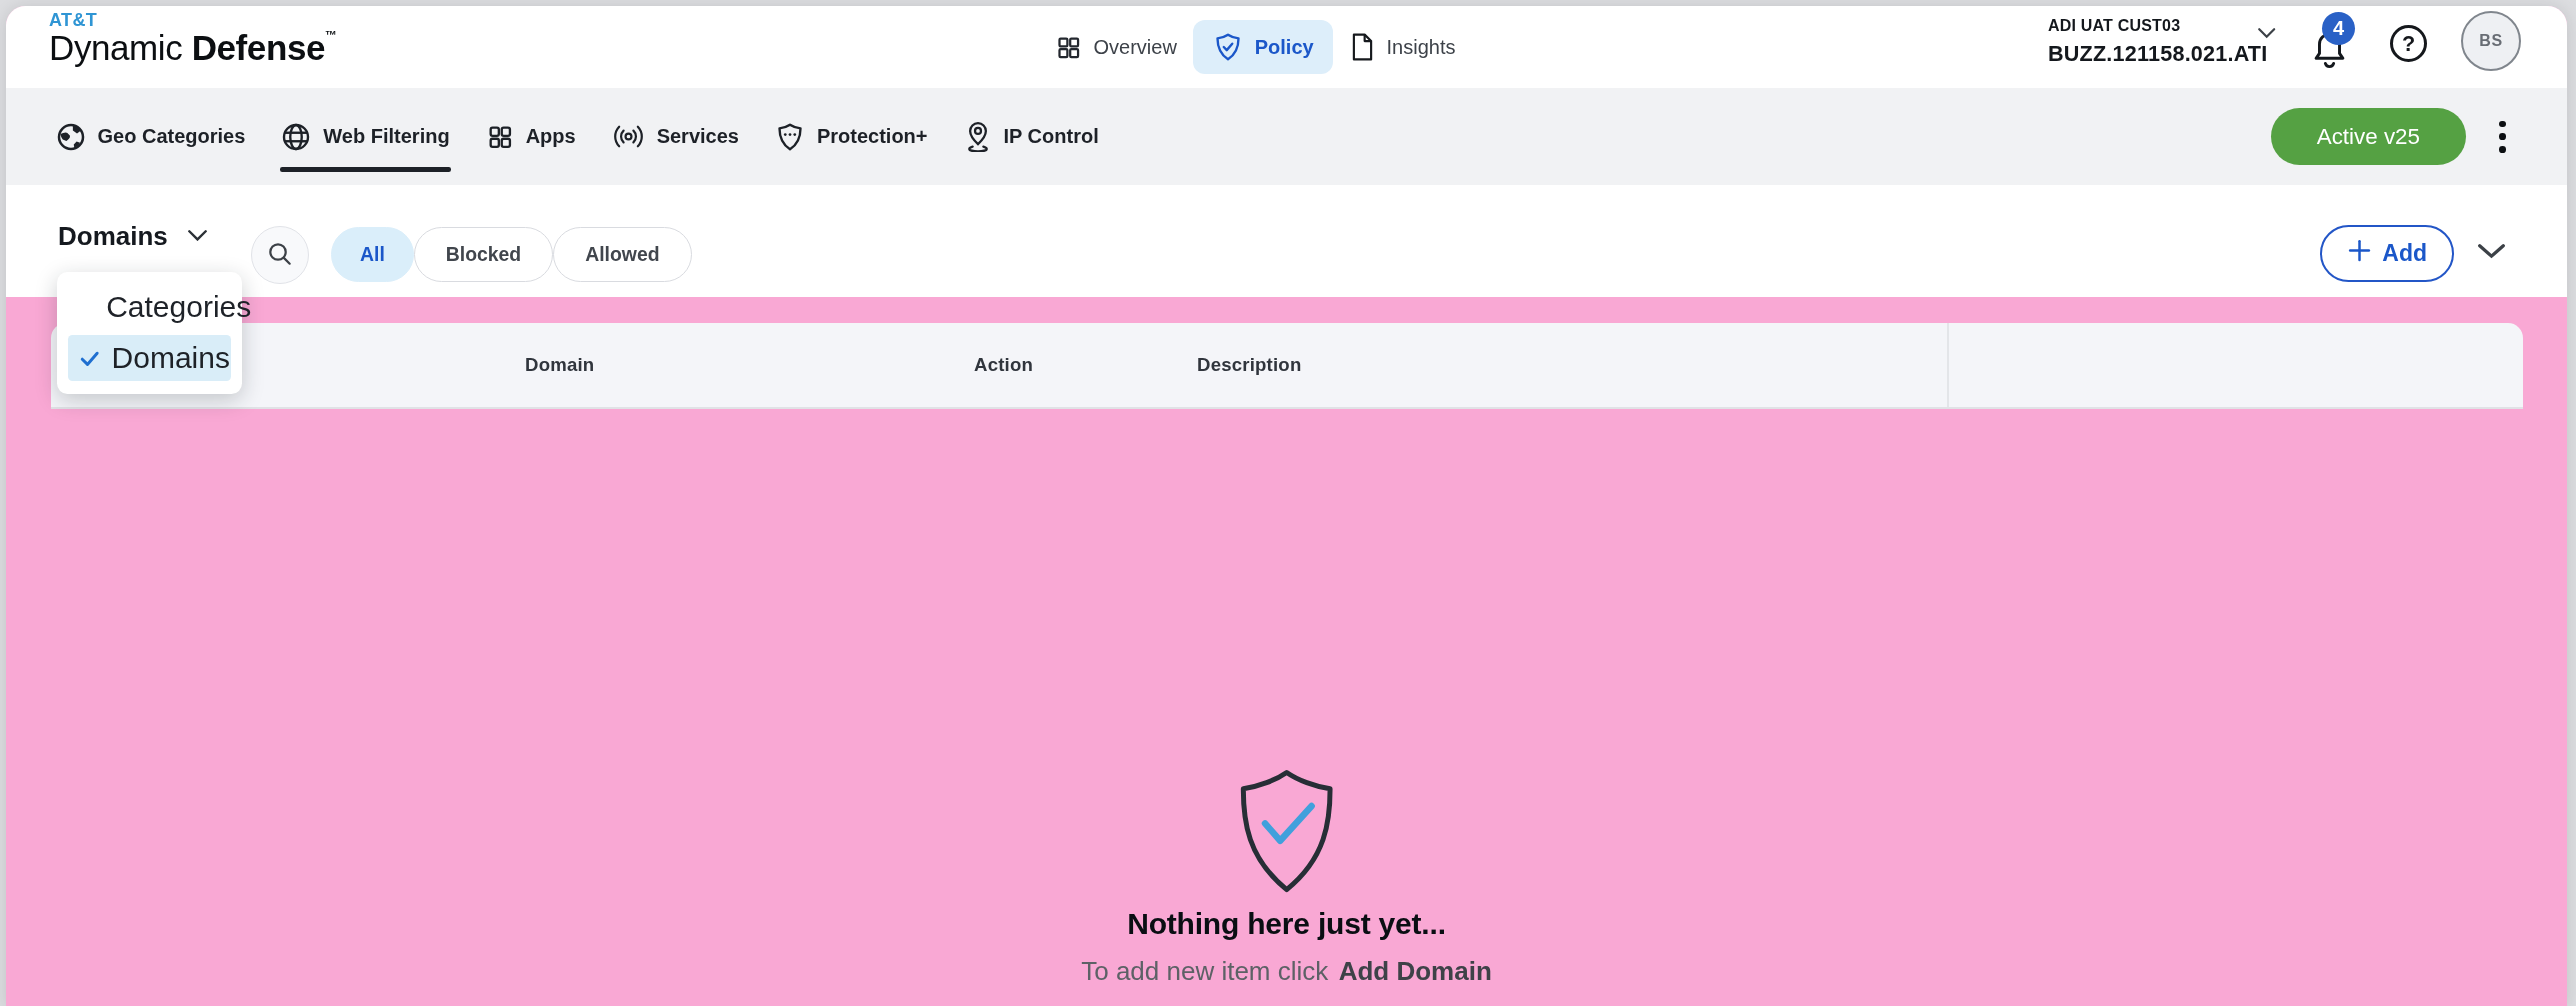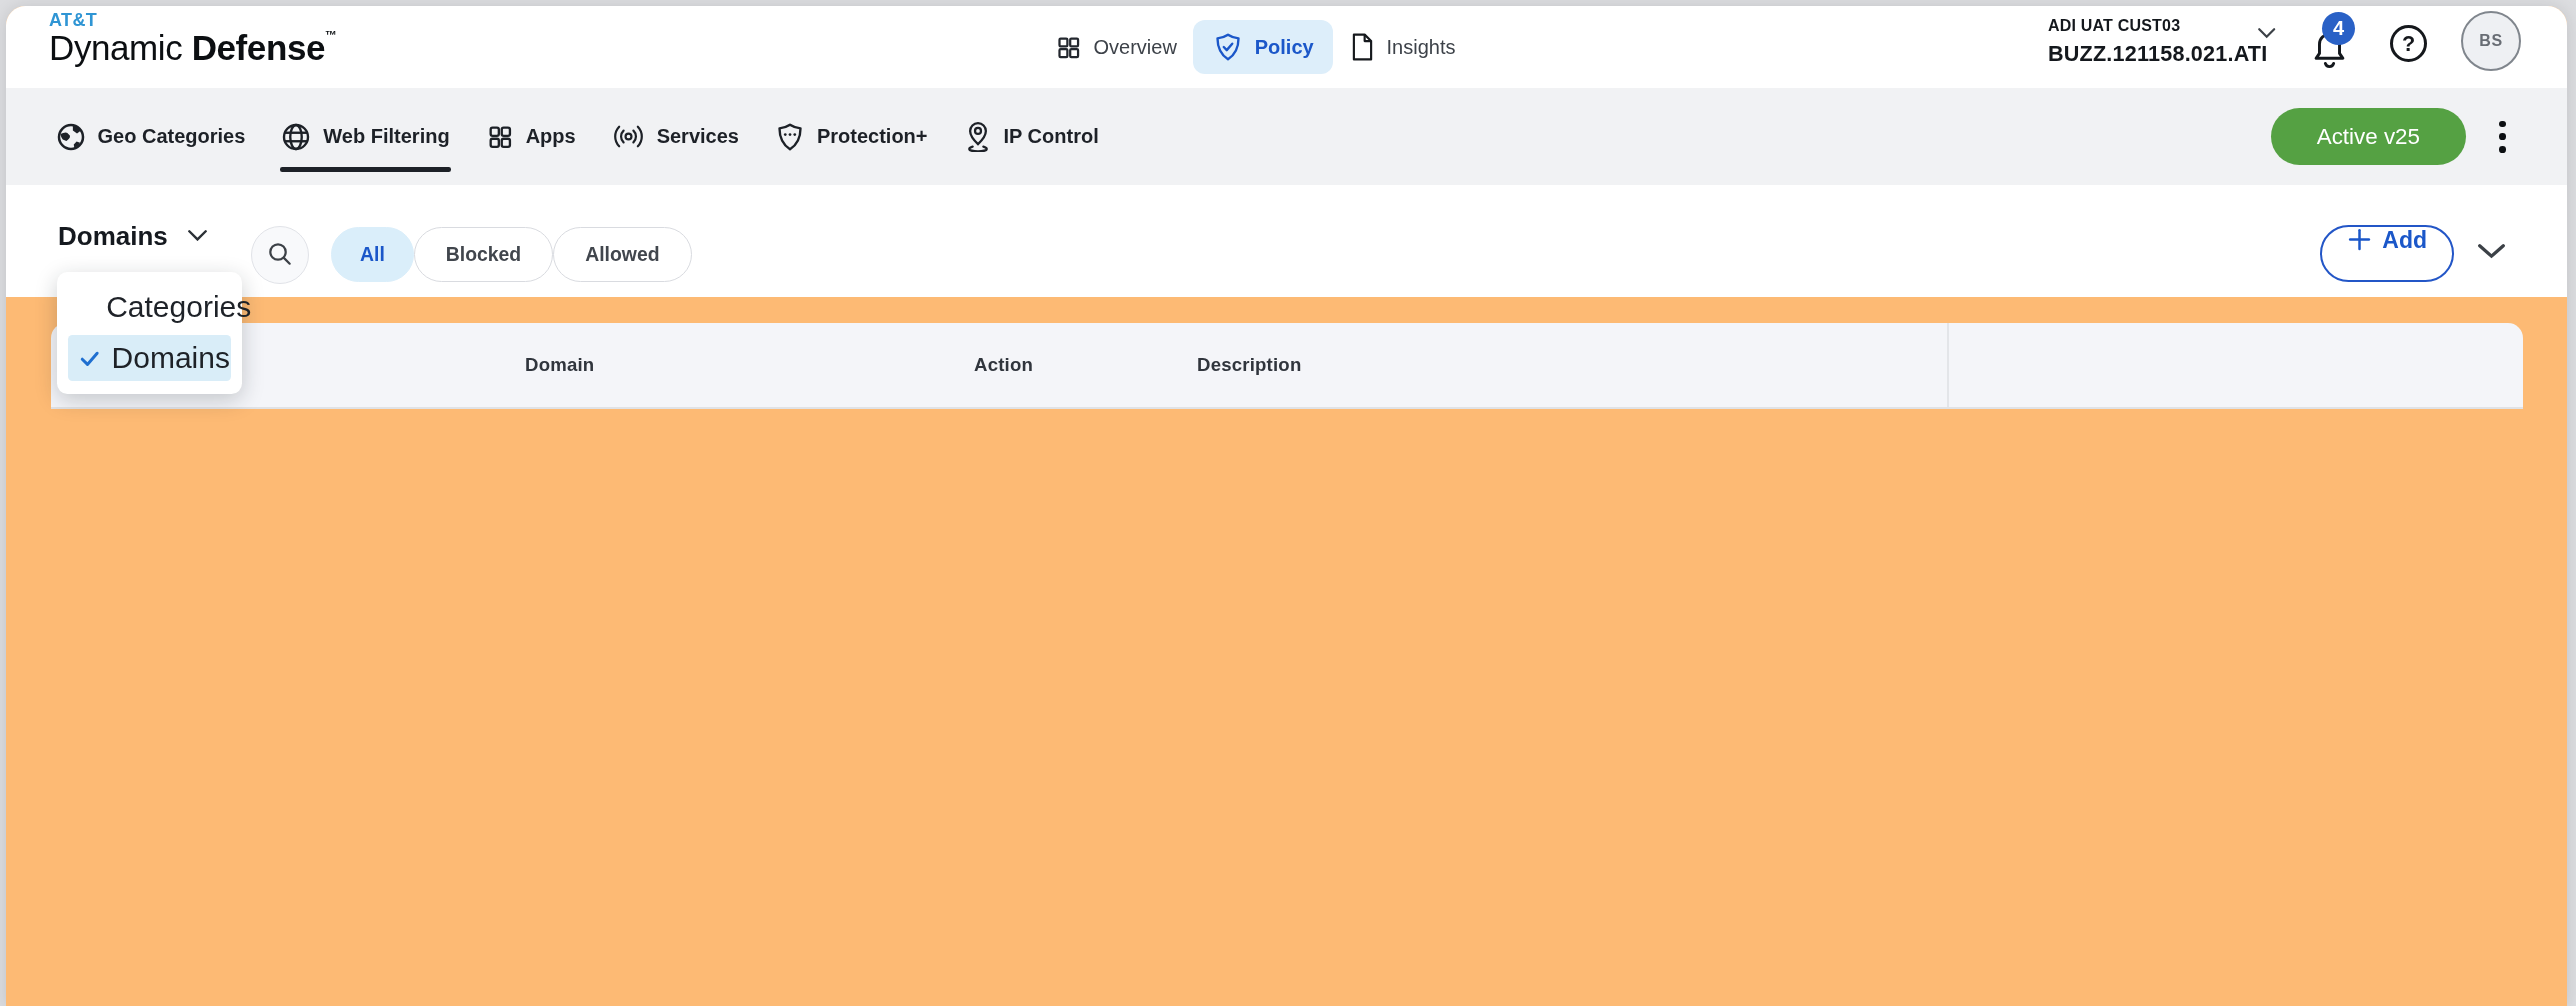--- a/index.html
+++ b/index.html
@@ -1,20 +1,20 @@
 <!DOCTYPE html>
 <html style="font-size:12px"><head>
 <meta charset="utf-8">
 <style>
   * { margin:0; padding:0; box-sizing:border-box; }
   html,body { width:2576px; height:1006px; overflow:hidden;
     background:#dcdde0; font-family:"Liberation Sans", sans-serif; }
 
   .card { position:absolute; left:6px; top:6px; width:2561px; bottom:0;
-    background:#fdba74; border-radius:19.4px 19.4px 0 0;
+    background:#f9a8d4; border-radius:19.4px 19.4px 0 0;
     box-shadow:0 1.5px 16.4px rgba(0,0,0,.12); }
 
   
   .topbar { position:absolute; left:0; top:0; right:0; height:82px; background:#fff;
     border-radius:19.4px 19.4px 0 0; }
   .logo { position:absolute; left:43px; top:4.5px; line-height:1; }
   .logo .att { display:block; color:#2f95d4; font-size:18px; font-weight:700; letter-spacing:0.4px; }
   .logo .product { font-size:35px; color:#0c0f12; letter-spacing:-0.4px; }
   .logo .product .light { font-weight:400; }
   .logo .product .bold { font-weight:800; }
@@ -66,21 +66,21 @@
   .search-btn { position:absolute; left:245px; top:41px; width:58px; height:58px; border-radius:50%;
     background:#f8f9fb; border:1.5px solid #e1e3e8; display:flex; align-items:center;
     justify-content:center; cursor:pointer; }
   .pills { position:absolute; left:325px; top:42px; display:flex; }
   .pill { height:55px; display:flex; align-items:center; padding:12px 31px; border-radius:30px;
     font-size:19.4px; font-weight:700; color:#41464d; background:#fff; border:1.5px solid #d9dbe0;
     cursor:pointer; }
   .pill.active { background:#daeefa; border-color:#daeefa; color:#1b57c9; font-weight:700;
     padding:0 28px; }
   .add-btn { position:absolute; right:113px; top:40px; height:57px; padding:0 25px;
-    display:flex; gap:10.4px; border:2.2px solid #2356c7; border-radius:31px;
+    display:flex; align-items:center; gap:10.4px; border:2.2px solid #2356c7; border-radius:31px;
     background:#fff; color:#1b57c9; font-size:23px; font-weight:600; font-family:inherit; cursor:pointer; }
   .collapse-toggle { position:absolute; right:60px; top:57px; cursor:pointer; }
 
   
   .thead { position:absolute; left:45px; right:44px; top:317px; height:86px; background:#f4f5f9;
     border-radius:15px 15px 0 0; border-bottom:2.2px solid #e0e2e6; }
   .th { position:absolute; top:50%; transform:translateY(-50%); font-size:18.6px; font-weight:700;
     color:#30353d; letter-spacing:0.2px; }
   .th-domain { left:474px; } .th-action { left:923px; } .th-description { left:1146px; }
   .thead .vdiv { position:absolute; left:1896px; top:0; bottom:0; width:2.2px; background:#e3e5e9; }
@@ -313,15 +313,25 @@
     <div class="menu-item selected">
       <span>
         <svg width="19.4" height="16.4" viewBox="0 0 26 22" fill="none" stroke="#1f6fd0" stroke-width="4" stroke-linecap="round" stroke-linejoin="round">
           <polyline points="3,11 10,18 23,3"></polyline>
         </svg>
       </span>
       <span>Domains</span>
     </div>
   </div>
 
+  <div class="empty">
+    <span>
+      <svg width="110" height="128" viewBox="0 0 100 118" fill="none">
+        <path d="M50 5 C 40 12, 24 18, 10 20 C 10 50, 14 84, 50 113 C 86 84, 90 50, 90 20 C 76 18, 60 12, 50 5 Z" stroke="#272e36" stroke-width="4.6" stroke-linejoin="round"></path>
+        <polyline points="30,52 44,68 73,36" stroke="#41a0dc" stroke-width="6" stroke-linecap="round" stroke-linejoin="round"></polyline>
+      </svg>
+    </span>
+    <div class="title">Nothing here just yet...</div>
+    <div class="subtitle"><span>To add new item click</span><b>Add Domain</b></div>
+  </div>
 
 </div>
 
 
 </body></html>

